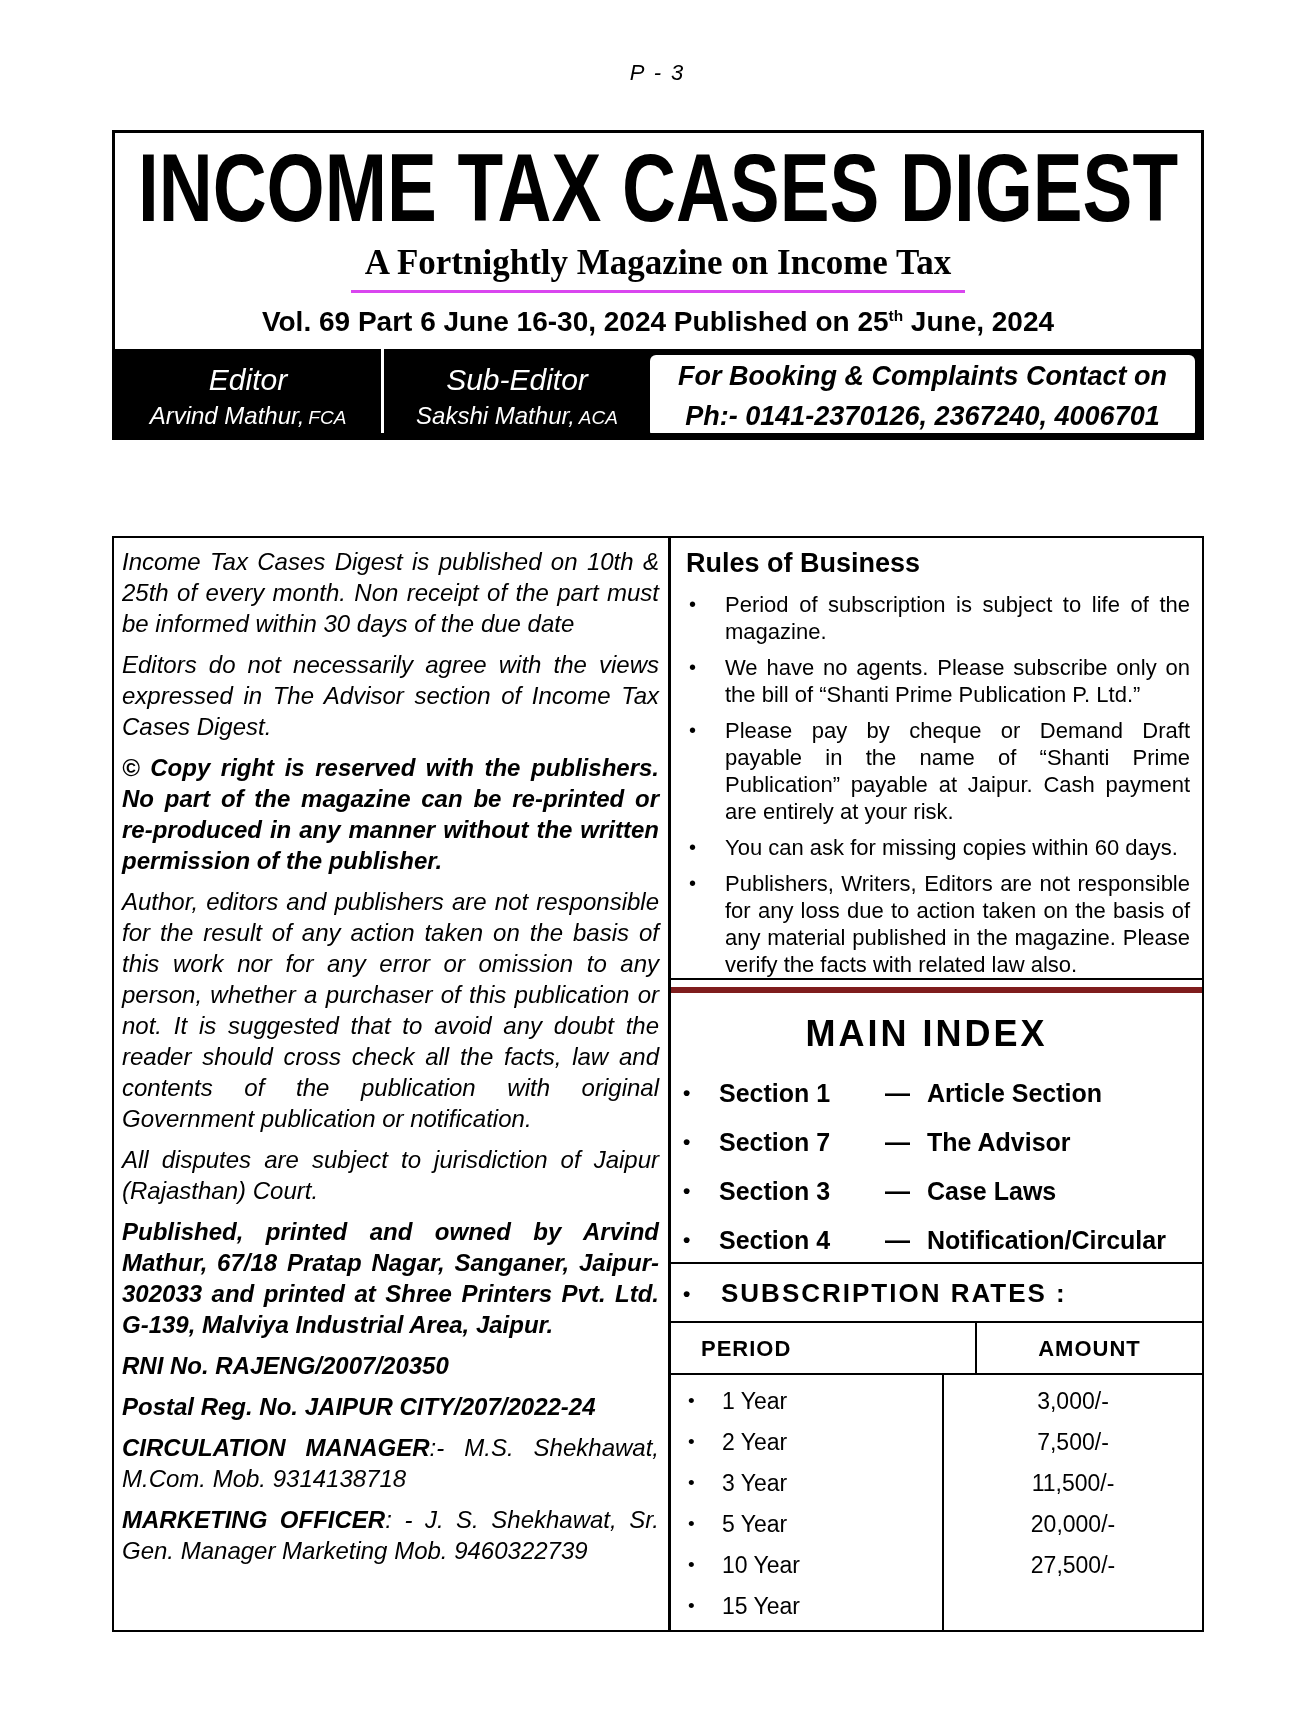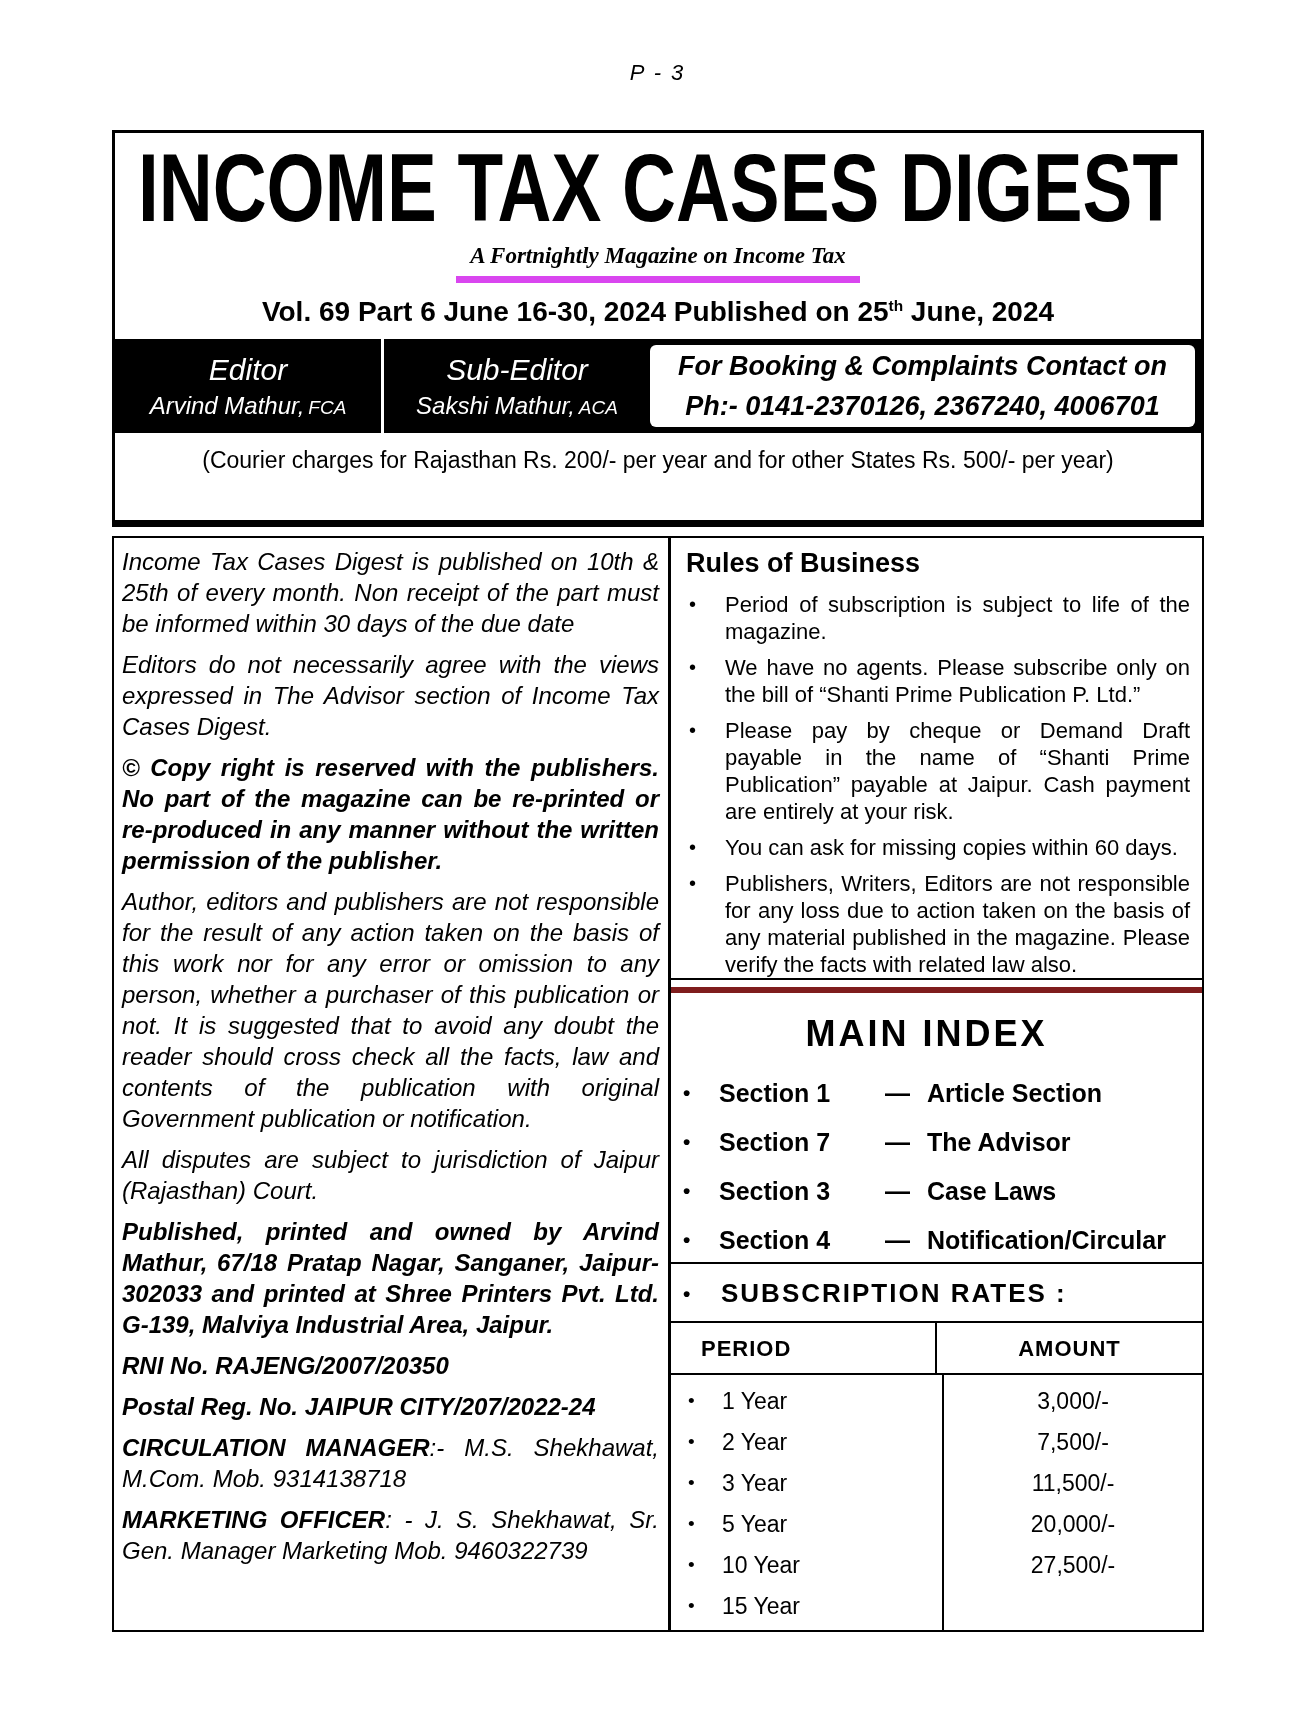--- a/index.html
+++ b/index.html
@@ -1,28 +1,28 @@
 <!DOCTYPE html>
 <html><head>
 <meta charset="utf-8">
 <style>
   html,body{margin:0;padding:0;background:#fff;}
   .page{position:relative;width:1315px;height:1733px;background:#fff;color:#000;
         font-family:"Liberation Sans",sans-serif;overflow:hidden;}
   .page-num{position:absolute;top:60px;left:0;right:0;text-align:center;
             font-size:22px;letter-spacing:2px;font-style:italic;}
   
-  .header-box{position:absolute;left:112px;top:130px;width:1092px;height:397px;
+  .header-box{position:absolute;left:112px;top:130px;width:1092px;height:310px;
               box-sizing:border-box;border:3px solid #000;border-bottom:7px solid #000;
               overflow:hidden;}
   .title-svg{display:block;margin:12px auto 0;}
   .subtitle-wrap{text-align:center;margin-top:8px;}
   .subtitle{display:inline-block;font-family:"Liberation Serif",serif;
-            font-style:italic;font-weight:bold;font-size:23px;
-            border-bottom:7px solid #d946ef;padding:0 14px 7px;}
+            font-weight:bold;font-size:35px;
+            border-bottom:3px solid #d946ef;padding:0 14px 7px;}
   .vol-line{text-align:center;font-weight:bold;font-size:28px;margin-top:13px;}
   .vol-line sup{font-size:0.55em;vertical-align:super;}
   .editor-band{display:flex;background:#000;color:#fff;height:94px;margin-top:11px;
                align-items:stretch;}
   .editor-cell{width:266px;flex:none;display:flex;flex-direction:column;
                justify-content:center;text-align:center;font-style:italic;gap:5px;}
   .editor-role{font-weight:normal;font-size:30px;}
   .editor-name{font-size:24px;}
   .editor-qual{font-size:19px;margin-left:4px;}
   .cell-sep{width:3px;flex:none;background:#fff;}
@@ -58,21 +58,21 @@
   .mi-dash{width:42px;flex:none;}
   .mi-label{flex:1;}
   
   .subscription{flex:1;display:flex;flex-direction:column;overflow:hidden;}
   .sub-heading{display:flex;align-items:center;font-weight:bold;font-size:26px;
                letter-spacing:2px;padding:14px 0 12px 12px;border-bottom:2px solid #000;}
   .sub-heading .sh-bullet{width:38px;flex:none;font-size:21px;letter-spacing:0;}
   .sub-table{flex:1;display:flex;flex-direction:column;}
   .sub-head-row{display:flex;border-bottom:2px solid #000;font-weight:bold;
                 font-size:22px;letter-spacing:1px;}
-  .sub-head-row .ph{width:266px;flex:none;box-sizing:border-box;
+  .sub-head-row .ph{width:306px;flex:none;box-sizing:border-box;
                     border-right:2px solid #000;padding:13px 8px 11px 30px;}
   .sub-head-row .ah{flex:1;text-align:center;padding:13px 0 11px;}
   .sub-body{flex:1;display:flex;}
   .period-col{width:273px;flex:none;box-sizing:border-box;border-right:2px solid #000;
               padding-top:13px;}
   .amount-col{flex:1;padding-top:13px;}
   .p-row{display:flex;height:41px;font-size:23px;align-items:flex-start;}
   .p-row .rb{width:34px;flex:none;padding-left:17px;font-size:19px;padding-top:2px;}
   .a-row{height:41px;font-size:23px;text-align:center;}
 </style>

